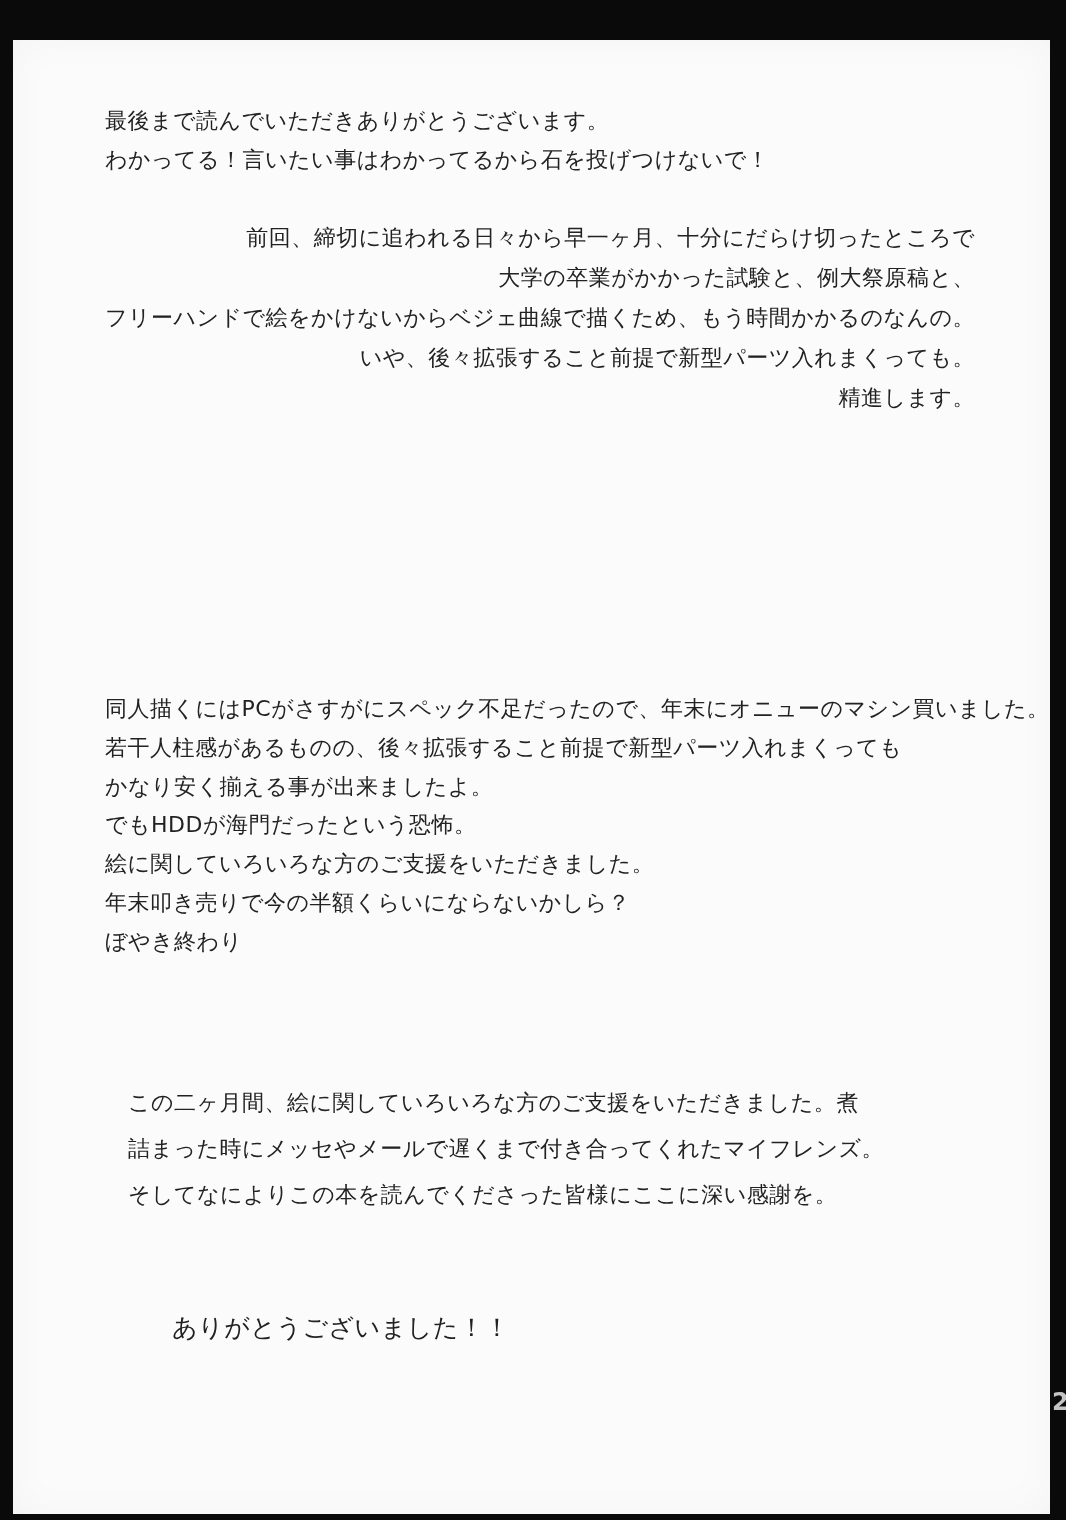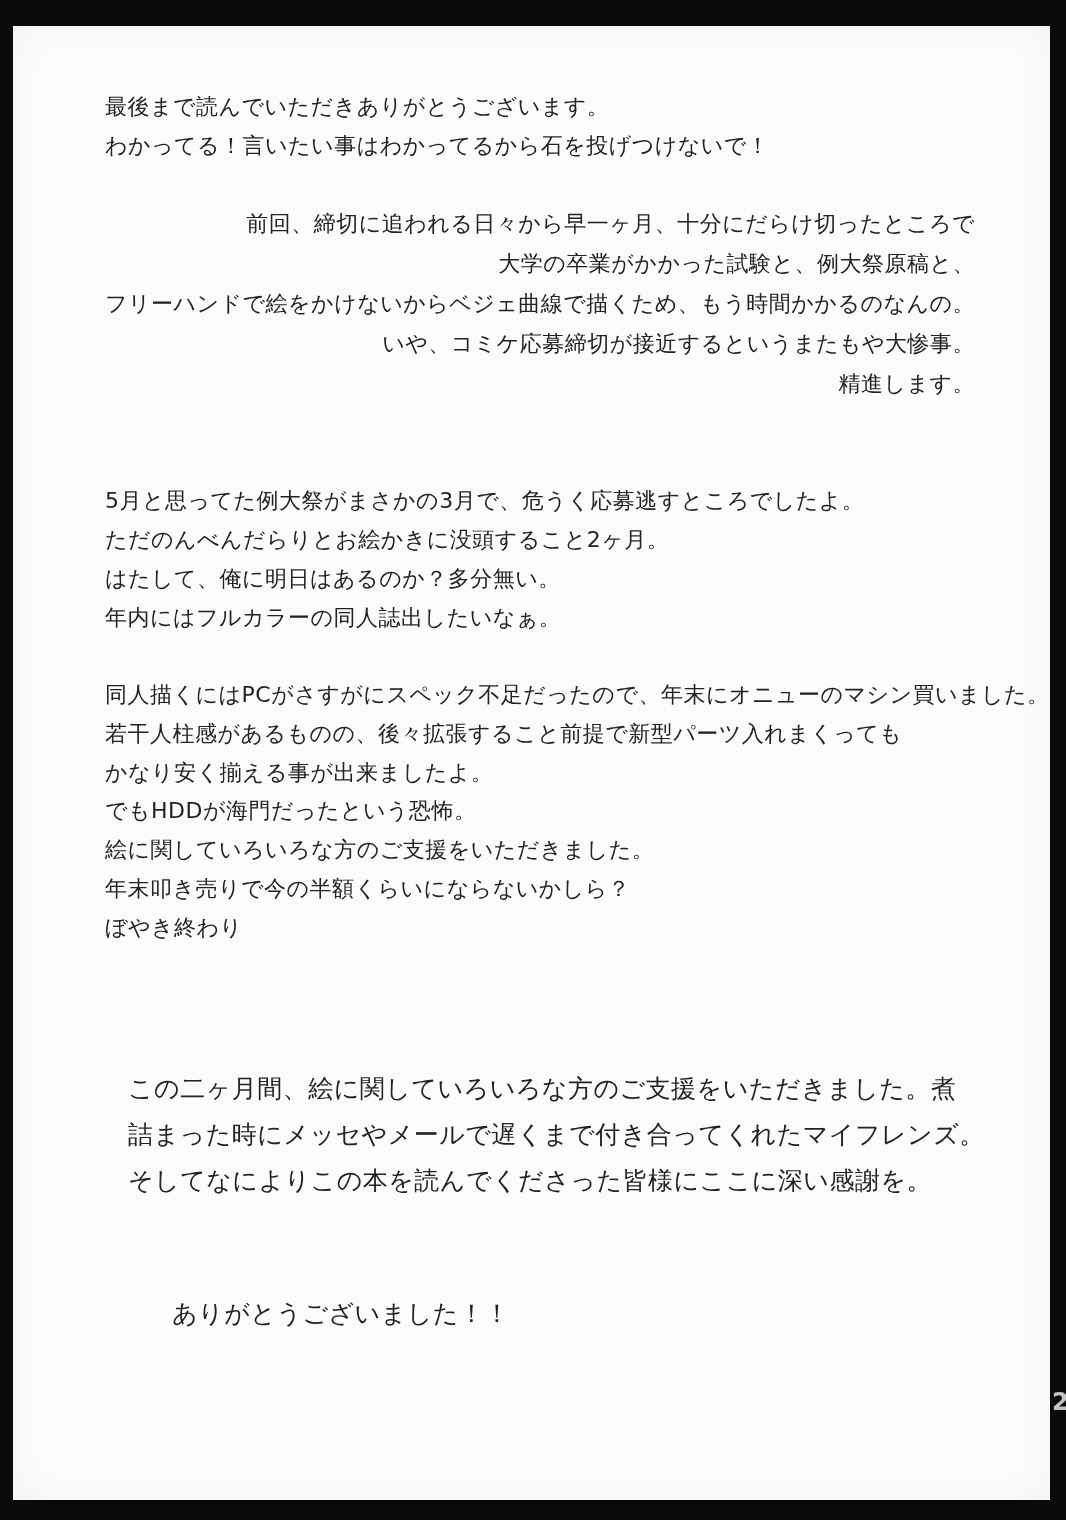--- a/index.html
+++ b/index.html
@@ -10,21 +10,21 @@
     width: 1066px;
     height: 1520px;
     position: relative;
     overflow: hidden;
     background: #0a0a0a;
     font-family: "DejaVu Sans", sans-serif;
   }
   .paper {
     position: absolute;
     left: 13px;
-    top: 26px;
+    top: 40px;
     width: 1037px;
     height: 1474px;
     background: #fbfbfb;
     box-shadow: inset 0 0 40px rgba(0,0,0,0.03);
   }
   .block {
     position: absolute;
     color: #222222;
     white-space: nowrap;
     font-size: 22px;
@@ -35,21 +35,21 @@
   }
   
   #block-opening  { top: 62px;  left: 92px;  }
   #block-opening .line  { line-height: 38.5px; }
   #block-deadline { top: 178px; left: 92px;  }
   #block-deadline .line { line-height: 40px; text-align: right; }
   #block-reitaisai{ top: 455px; left: 92px;  }
   #block-reitaisai .line{ line-height: 39px; }
   #block-pc       { top: 650px; left: 92px;  }
   #block-pc .line       { line-height: 38.8px; }
-  #block-thanks   { top: 1040px; left: 115px; font-size: 25px; }
+  #block-thanks   { top: 1040px; left: 115px; font-size: 22px; }
   #block-thanks .line   { line-height: 46px; }
   #block-closing  { top: 1268px; left: 115px; font-size: 25px; }
   #block-closing .line  { line-height: 40px; margin-left: 44px; }
 
   .page-number {
     position: absolute;
     left: 1052px;
     top: 1388px;
     color: #c4c4c4;
     font-size: 24px;
@@ -62,28 +62,22 @@
 
 <div class="paper">
   <div class="block" id="block-opening">
       <div class="line">最後まで読んでいただきありがとうございます。</div>
       <div class="line">わかってる！言いたい事はわかってるから石を投げつけないで！</div>
     </div>
   <div class="block" id="block-deadline">
       <div class="line">前回、締切に追われる日々から早一ヶ月、十分にだらけ切ったところで</div>
       <div class="line">大学の卒業がかかった試験と、例大祭原稿と、</div>
       <div class="line">フリーハンドで絵をかけないからベジェ曲線で描くため、もう時間かかるのなんの。</div>
-      <div class="line">いや、コミケ応募締切が接近するというまたもや大惨事。</div>
+      <div class="line">いや、後々拡張すること前提で新型パーツ入れまくっても。</div>
       <div class="line">精進します。</div>
-    </div>
-  <div class="block" id="block-reitaisai">
-      <div class="line">5月と思ってた例大祭がまさかの3月で、危うく応募逃すところでしたよ。</div>
-      <div class="line">ただのんべんだらりとお絵かきに没頭すること2ヶ月。</div>
-      <div class="line">はたして、俺に明日はあるのか？多分無い。</div>
-      <div class="line">年内にはフルカラーの同人誌出したいなぁ。</div>
     </div>
   <div class="block" id="block-pc">
       <div class="line">同人描くにはPCがさすがにスペック不足だったので、年末にオニューのマシン買いました。</div>
       <div class="line">若干人柱感があるものの、後々拡張すること前提で新型パーツ入れまくっても</div>
       <div class="line">かなり安く揃える事が出来ましたよ。</div>
       <div class="line">でもHDDが海門だったという恐怖。</div>
       <div class="line">絵に関していろいろな方のご支援をいただきました。</div>
       <div class="line">年末叩き売りで今の半額くらいにならないかしら？</div>
       <div class="line">ぼやき終わり</div>
     </div>

